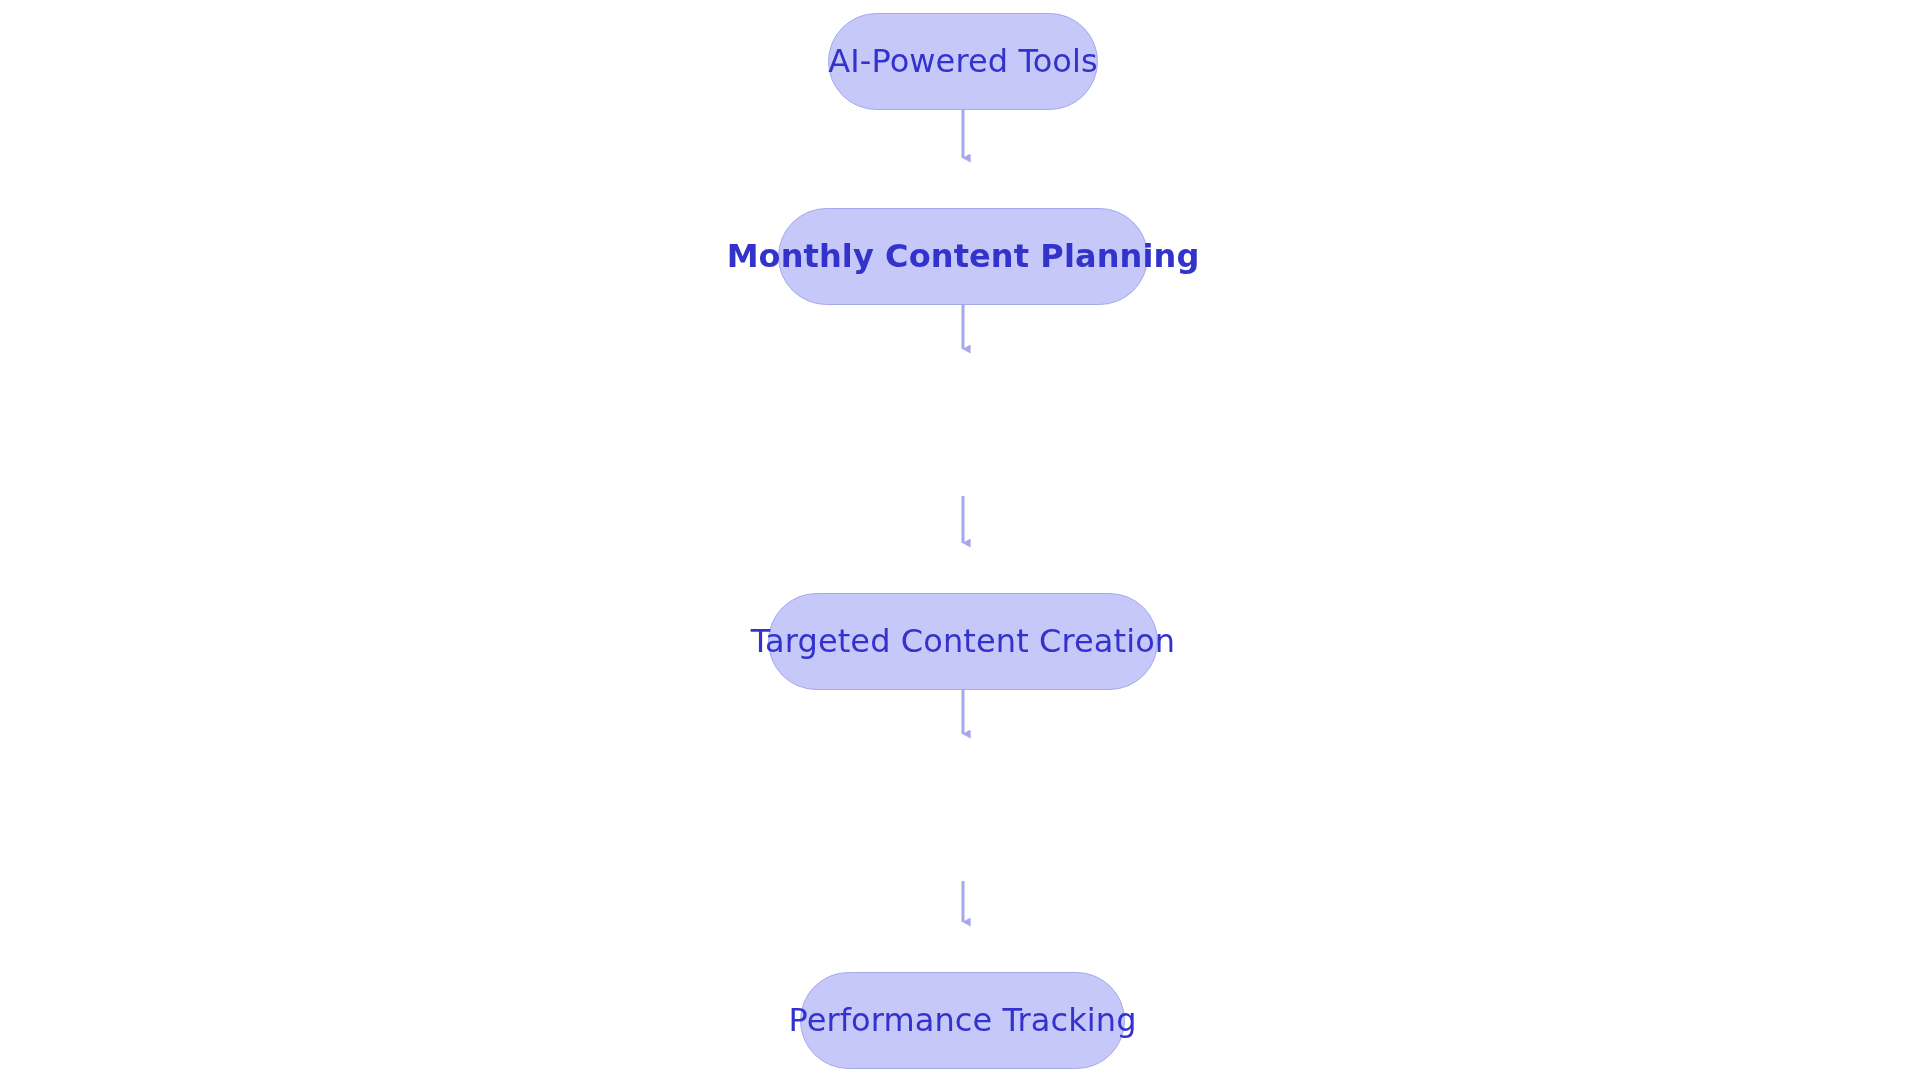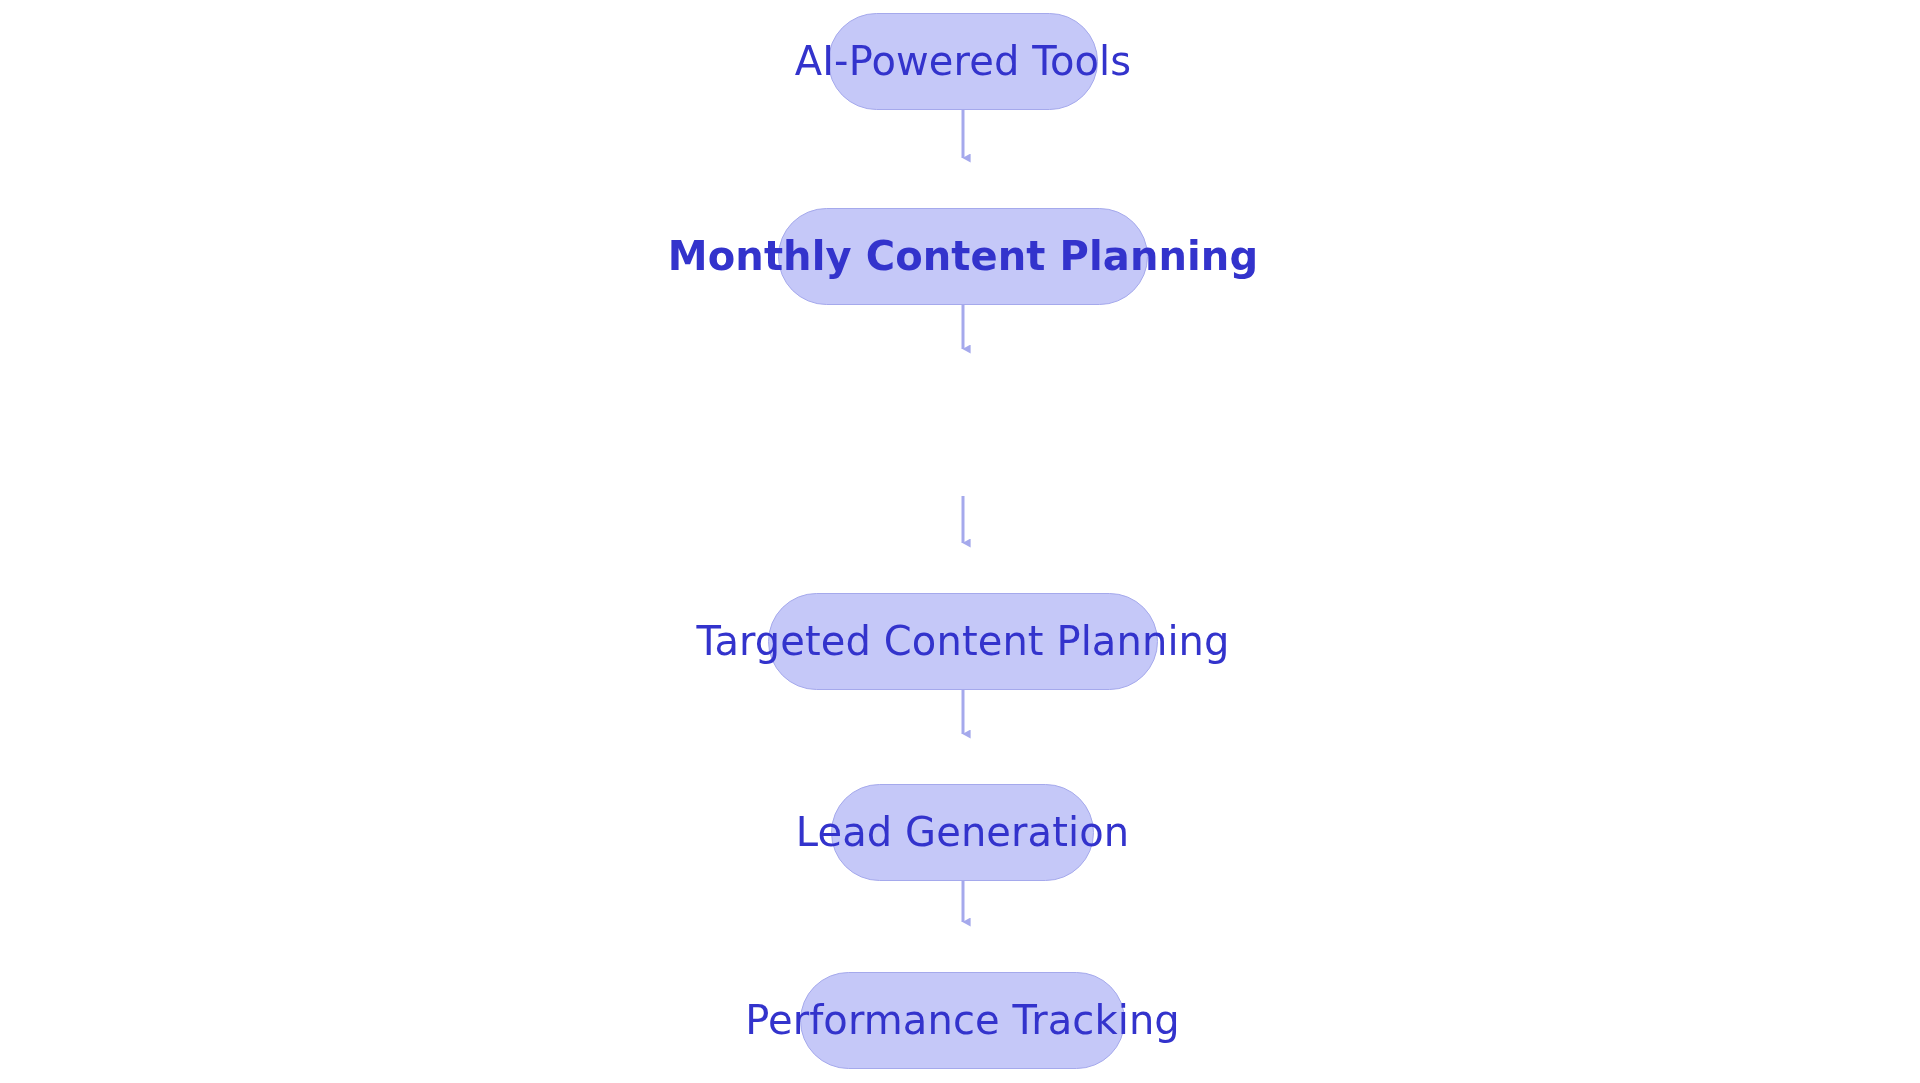--- a/index.html
+++ b/index.html
@@ -29,21 +29,21 @@
   .node {
     position: absolute;
     box-sizing: border-box;
     display: flex;
     align-items: center;
     justify-content: center;
     background: #c5c8f8;
     border: 1.6px solid #a5a9ec;
     border-radius: 999px;
     color: #3333cc;
-    font-size: 40px;
+    font-size: 32px;
     font-weight: 400;
     letter-spacing: 0.1px;
     line-height: 1;
     white-space: nowrap;
     user-select: none;
   }
   .node-label {
     display: block;
     padding-bottom: 2px;
   }
@@ -79,24 +79,21 @@
   <div class="node" style="left: 828px; top: 13px; width: 270px; height: 97px; background: rgb(197, 200, 248); border-color: rgb(165, 169, 236); color: rgb(51, 51, 204);">
     <span class="node-label">AI-Powered Tools</span>
   </div>
 
   <div class="node" style="left: 778px; top: 208px; width: 370px; height: 97px; background: rgb(197, 200, 248); border-color: rgb(165, 169, 236); color: rgb(51, 51, 204); font-weight: bold;">
     <span class="node-label">Monthly Content Planning</span>
   </div>
 
 
   <div class="node" style="left: 768px; top: 593px; width: 390px; height: 97px; background: rgb(197, 200, 248); border-color: rgb(165, 169, 236); color: rgb(51, 51, 204);">
-    <span class="node-label">Targeted Content Planning</span>
+    <span class="node-label">Targeted Content Creation</span>
   </div>
 
-  <div class="node" style="left: 831px; top: 784px; width: 263px; height: 97px; background: rgb(197, 200, 248); border-color: rgb(165, 169, 236); color: rgb(51, 51, 204);">
-    <span class="node-label">Lead Generation</span>
-  </div>
 
   <div class="node" style="left: 800px; top: 972px; width: 325px; height: 97px; background: rgb(197, 200, 248); border-color: rgb(165, 169, 236); color: rgb(51, 51, 204);">
     <span class="node-label">Performance Tracking</span>
   </div>
 
 </div>
 
 </body></html>

